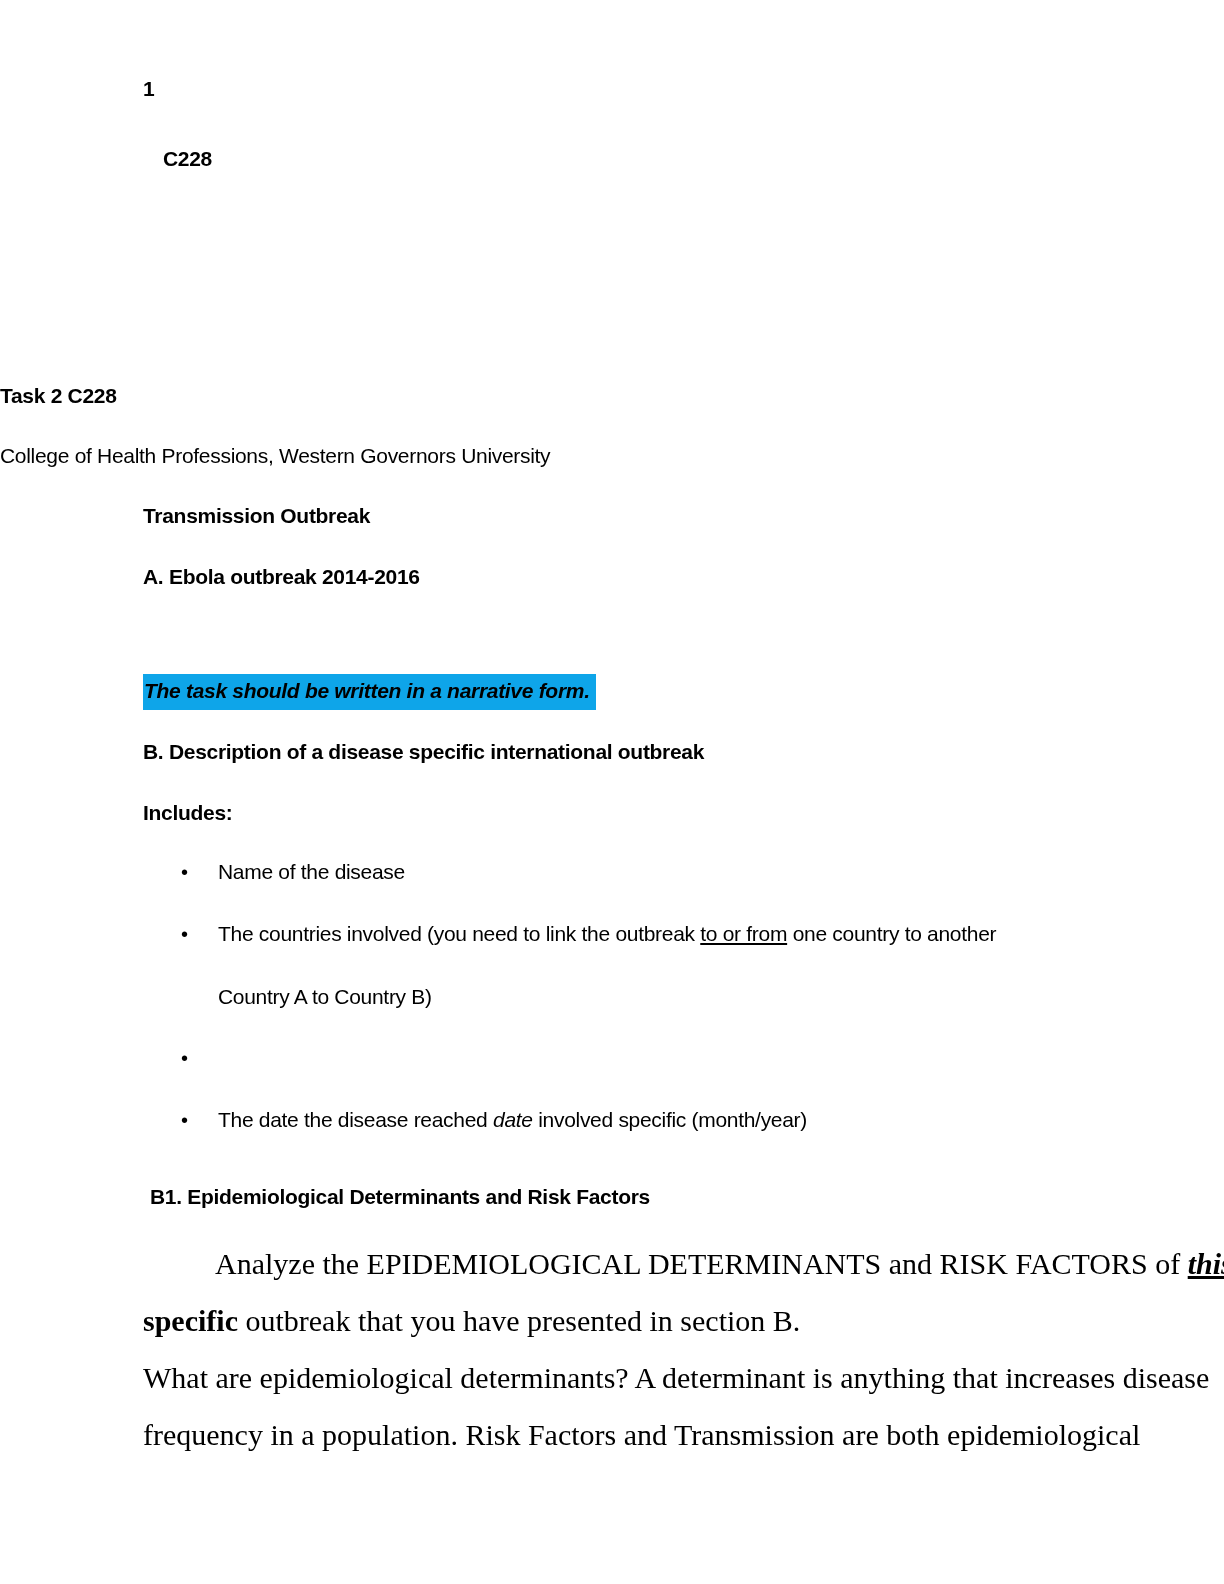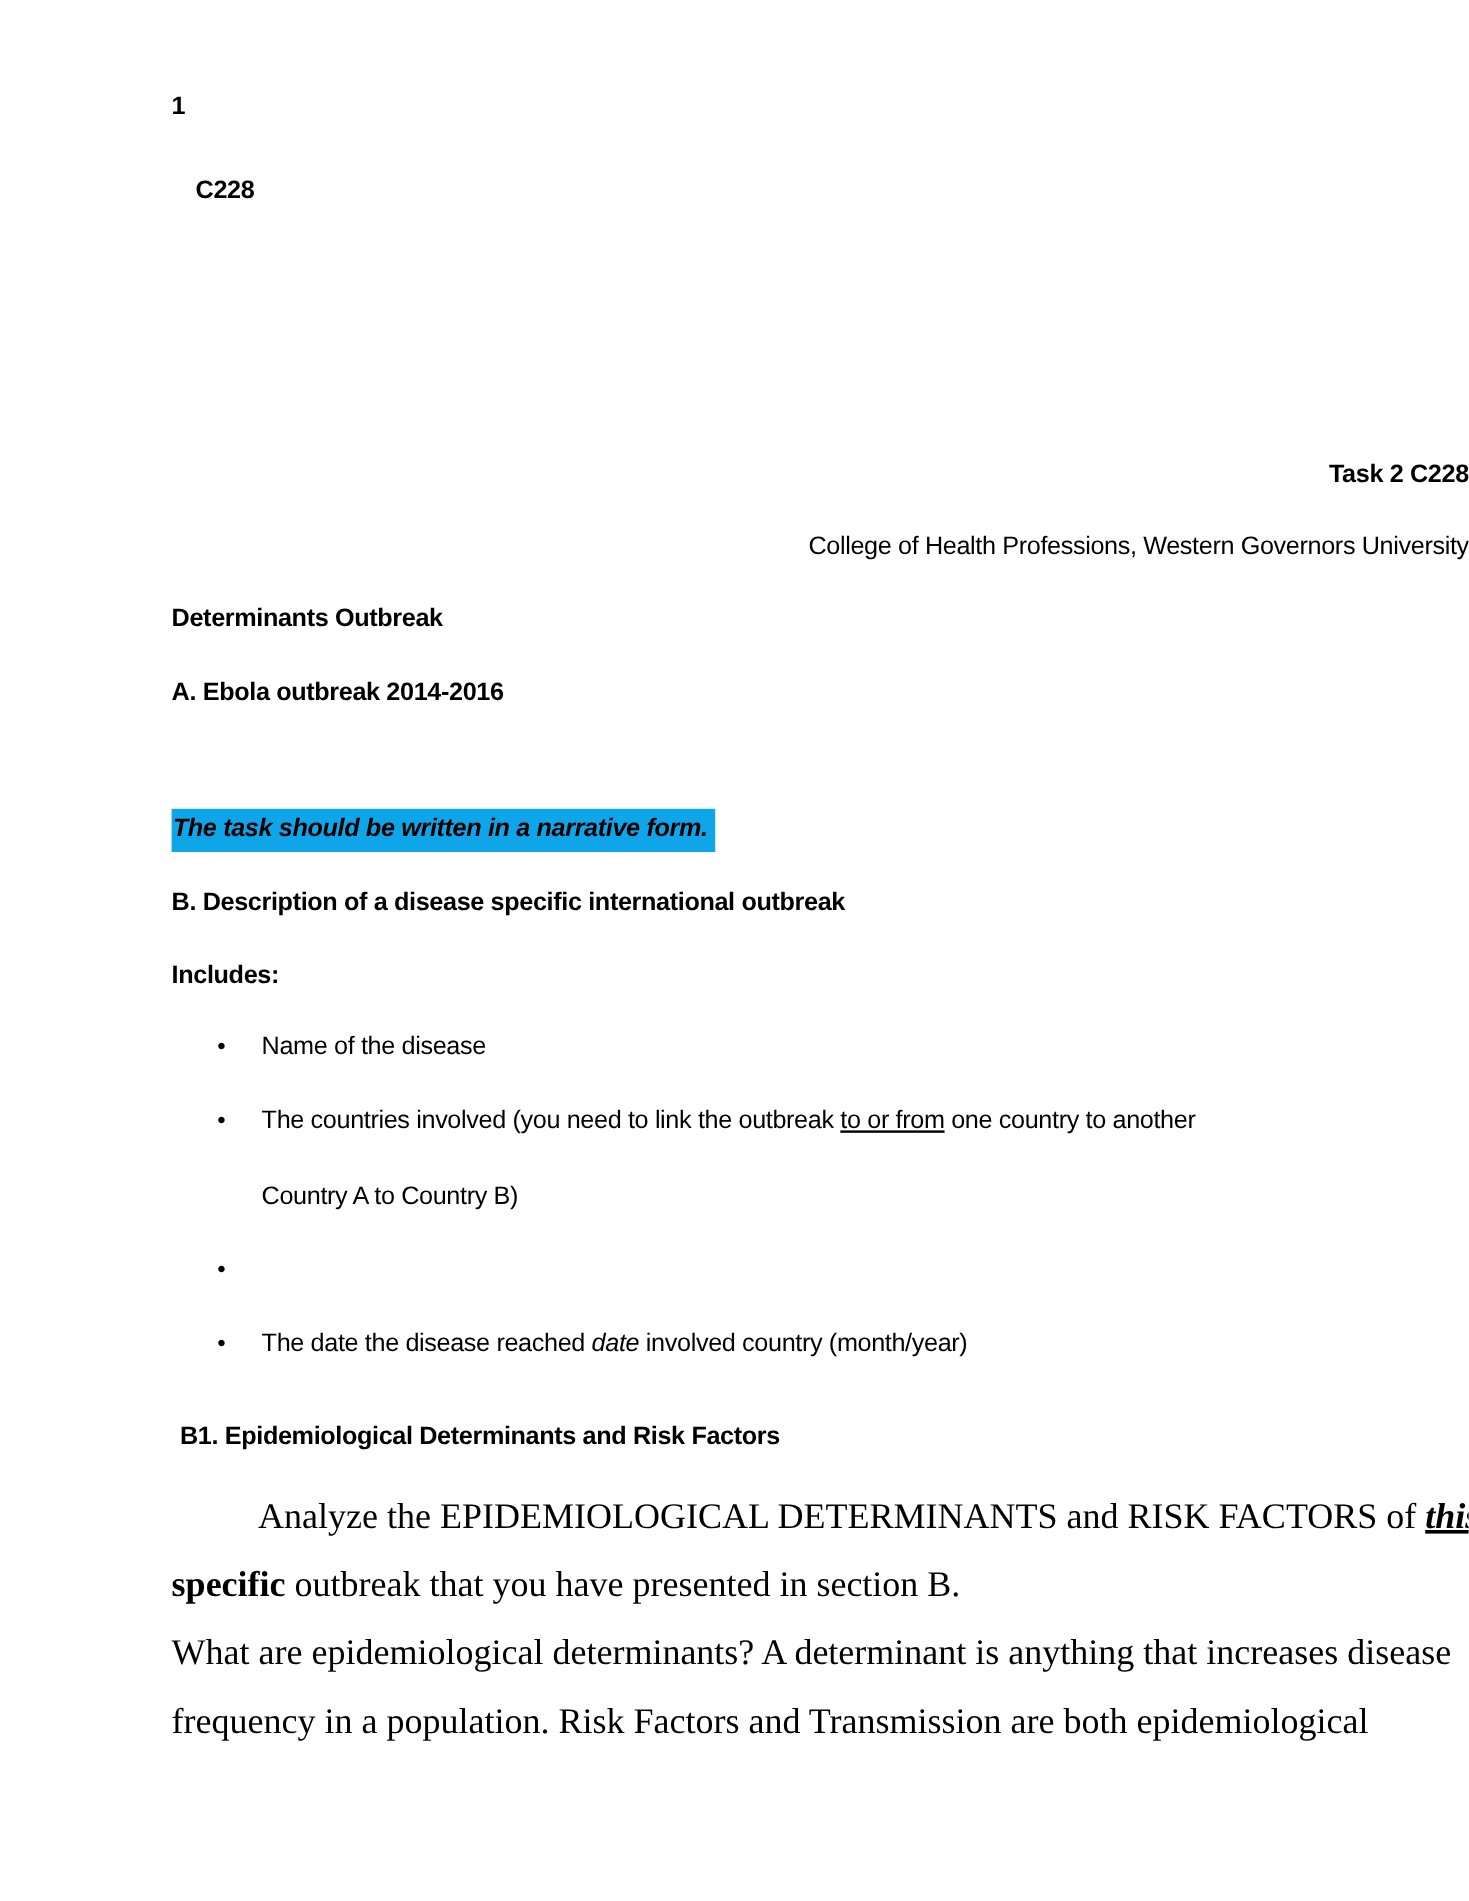--- a/index.html
+++ b/index.html
@@ -19,21 +19,21 @@
     color:#000000;
     line-height:1.25;
   }
   .serif {
     font-family:"Liberation Serif", serif;
     font-size:30px;
     color:#000000;
     line-height:1.25;
   }
   .bold { font-weight:bold; }
-  .center { left:0; width:100%; text-align:right; }
+  .center { left:0; width:100%; text-align:left; }
   .seg-b { font-weight:bold; }
   .seg-i { font-style:italic; }
   .seg-u { text-decoration:underline;text-align:center; }
   .highlight {
     font-weight:bold;
     font-style:italic;
     padding:4px 6px 6px 1px;
   }
   .bullet-dot { font-size:20px; }
 </style>
@@ -43,41 +43,41 @@
 <div class="page">
 
   <div class="abs sans bold" style="left:143px; top:76px">1</div>
 
   <div class="abs sans bold" style="left:163px; top:146px">C228</div>
 
   <div class="abs sans bold center" style="top:383px">Task 2 C228</div>
 
   <div class="abs sans center" style="top:443px">College of Health Professions, Western Governors University</div>
 
-  <div class="abs sans bold" style="left:143px; top:503px">Determinants Outbreak</div>
+  <div class="abs sans bold" style="left:143px; top:503px">Transmission Outbreak</div>
 
   <div class="abs sans bold" style="left:143px; top:564px">A. Ebola outbreak 2014-2016</div>
 
   <div class="abs sans highlight" style="left: 143px; top: 674px; background-color: #0ea5e9;">The task should be written in a narrative form.</div>
 
   <div class="abs sans bold" style="left:143px; top:739px">B. Description of a disease specific international outbreak</div>
 
   <div class="abs sans bold" style="left:143px; top:800px">Includes:</div>
 
   <div class="abs sans bullet-dot" style="left:181px; top:860px">•</div>
   <div class="abs sans" style="left:218px; top:859px"><span>Name of the disease</span></div>
 
   <div class="abs sans bullet-dot" style="left:181px; top:922px">•</div>
   <div class="abs sans" style="left:218px; top:921px"><span>The countries involved (you need to link the outbreak </span><span class="seg-u">to or from</span><span> one country to another</span></div>
   <div class="abs sans" style="left:218px; top:984px"><span>Country A to Country B)</span></div>
 
   <div class="abs sans bullet-dot" style="left:181px; top:1046px">•</div>
 
   <div class="abs sans bullet-dot" style="left:181px; top:1108px">•</div>
-  <div class="abs sans" style="left:218px; top:1107px"><span>The date the disease reached </span><span class="seg-i">date</span><span> involved country (month/year)</span></div>
+  <div class="abs sans" style="left:218px; top:1107px"><span>The date the disease reached </span><span class="seg-i">date</span><span> involved specific (month/year)</span></div>
 
   <div class="abs sans bold" style="left:150px; top:1184px">B1. Epidemiological Determinants and Risk Factors</div>
 
   <div class="abs serif" style="left:215px; top:1245px"><span>Analyze the EPIDEMIOLOGICAL DETERMINANTS and RISK FACTORS of </span><span class="seg-b seg-i seg-u">this</span></div>
   <div class="abs serif" style="left:143px; top:1302px"><span class="seg-b">specific</span><span> outbreak that you have presented in section B.</span></div>
 
   <div class="abs serif" style="left:143px; top:1359px"><span>What are epidemiological determinants? A determinant is anything that increases disease</span></div>
   <div class="abs serif" style="left:143px; top:1416px"><span>frequency in a population. Risk Factors and Transmission are both epidemiological</span></div>
 
 </div>

